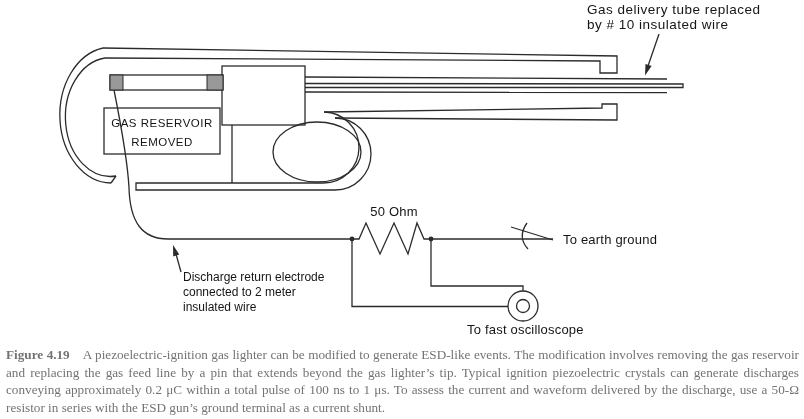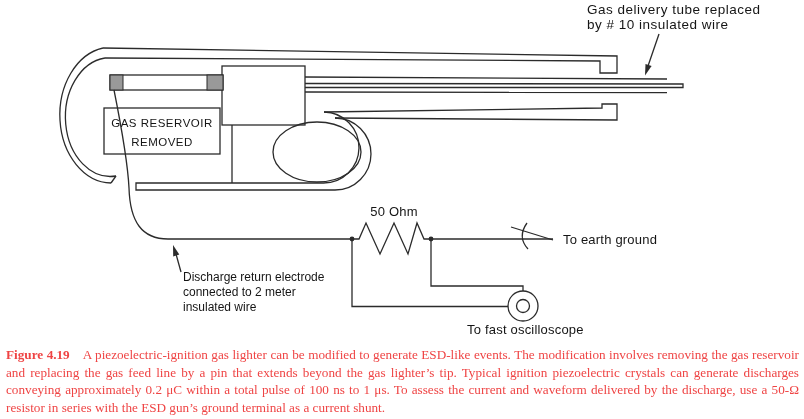--- a/index.html
+++ b/index.html
@@ -6,21 +6,21 @@
   .page{position:relative;width:804px;height:419px;background:#fff;overflow:hidden;
         font-family:"Liberation Sans",sans-serif;}
   .diagram{position:absolute;top:0;left:0;}
   .ln{fill:none;stroke:#2b2b2b;stroke-width:1.3;stroke-linejoin:miter;stroke-linecap:butt;}
   .fw{fill:#ffffff;stroke:#2b2b2b;stroke-width:1.3;}
   text{fill:#151515;font-family:"Liberation Sans",sans-serif;}
   .t11{font-size:11.5px;letter-spacing:.5px;}
   .t12{font-size:12px;}
   .t13{font-size:13px;letter-spacing:.2px;}
   .t14{font-size:13.5px;letter-spacing:.5px;}
-  .caption{position:absolute;left:6px;right:5px;top:346px;color:#ef4444;
+  .caption{position:absolute;left:6px;right:5px;top:346px;color:#737373;
            font-family:"Liberation Serif","DejaVu Serif",serif;
            font-size:13.2px;line-height:17.6px;text-align:justify;}
   .cap-label{font-weight:bold;margin-right:13px;}
 </style>
 </head>
 <body>
 
 <div class="page">
 
   <svg class="diagram" width="804" height="345" viewBox="0 0 804 345">

